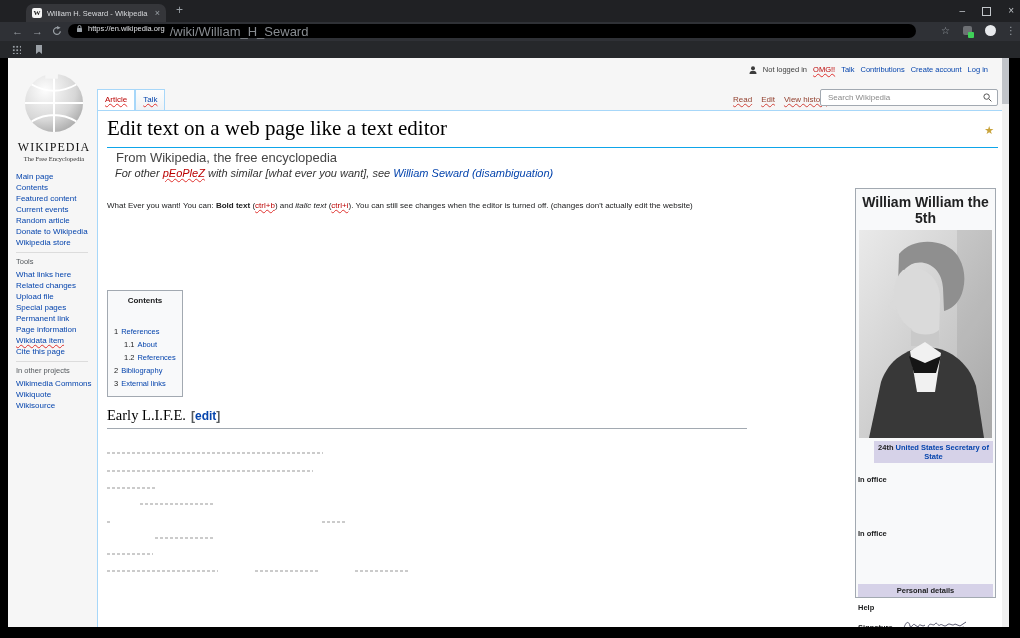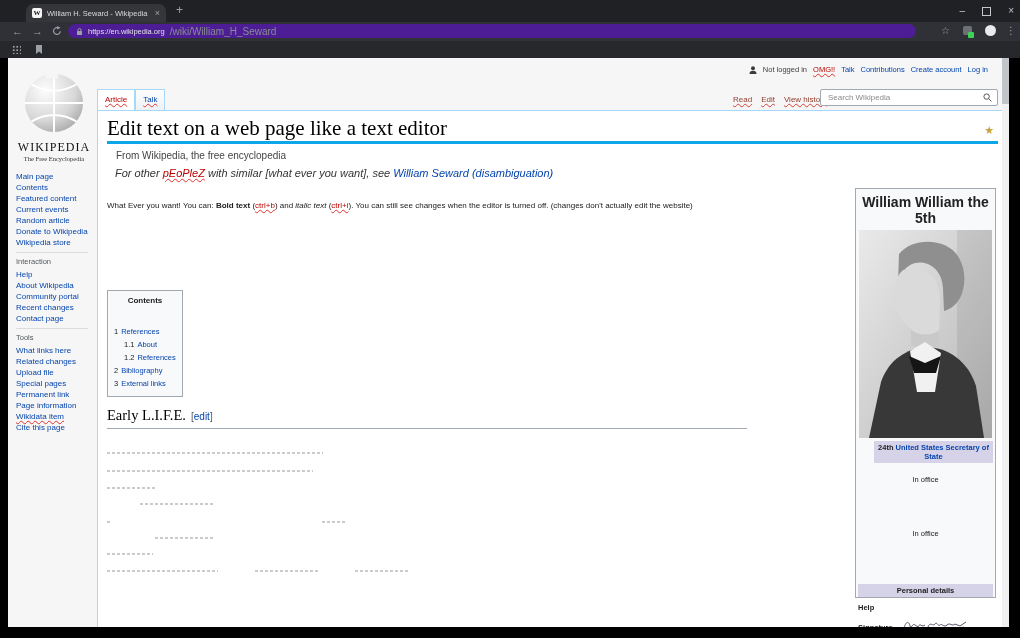--- a/index.html
+++ b/index.html
@@ -20,24 +20,24 @@
   .wincontrols{position:absolute;right:6px;top:0;height:22px;display:flex;align-items:center;gap:17px;}
   .win-min{color:#c3c7cb;font-size:10px;line-height:10px;}
   .win-max{width:7px;height:7px;border:1px solid #c3c7cb;}
   .win-close{color:#c3c7cb;font-size:10px;line-height:10px;}
 
   .toolbar{position:absolute;left:0;top:22px;width:100%;height:19px;background:#2f3136;}
   .navbtn{position:absolute;top:3px;color:#9aa0a6;font-size:11px;line-height:13px;}
   .btn-back{left:12px;}
   .btn-fwd{left:32px;}
   .btn-reload{left:52px;top:4px;}
-  .omnibox{position:absolute;left:68px;top:2px;width:848px;height:14px;border-radius:7px;background:#4c1d95;
-           display:flex;align-items:center;padding:0 8px;gap:5px;box-sizing:border-box;}
+  .omnibox{position:absolute;left:68px;top:2px;width:848px;height:14px;border-radius:7px;background:#000000;
+           display:flex;align-items:flex-start;padding:0 8px;gap:5px;box-sizing:border-box;text-decoration:underline;}
   .url-domain{color:#dfe1e5;font-size:7.5px;white-space:nowrap;}
-  .url-path{color:#888c91;font-size:10px;white-space:nowrap;}
+  .url-path{color:#888c91;font-size:13px;white-space:nowrap;}
   .ob-star{position:absolute;left:941px;top:3px;color:#9aa0a6;font-size:10px;}
   .ext-icon{position:absolute;left:963px;top:4px;width:9px;height:9px;background:#6d7control074;background:#6d7074;border-radius:2px;}
   .ext-icon::after{content:"";position:absolute;right:-2px;bottom:-3px;width:6px;height:6px;background:#3fd158;border-radius:1px;}
   .avatar{position:absolute;left:985px;top:3px;width:11px;height:11px;border-radius:50%;background:#e8eaed;}
   .menu-dots{position:absolute;left:1006px;top:3px;color:#9aa0a6;font-size:10px;}
 
   .bookmarks{position:absolute;left:0;top:41px;width:100%;height:17px;background:#26282b;
              display:flex;align-items:center;gap:14px;padding-left:12px;box-sizing:border-box;}
   .apps-grid{width:9px;height:9px;background-image:radial-gradient(circle,#9aa0a6 1px,transparent 1.3px);
              background-size:3.5px 3.5px;}
@@ -73,50 +73,50 @@
   .views{position:absolute;left:725px;top:37px;display:flex;gap:9px;font-size:8px;}
   .view-link{color:#93402f;text-decoration-line:underline;text-decoration-style:wavy;
              text-decoration-color:#d2423a;text-decoration-thickness:1px;text-underline-offset:1px;}
 
   .search{position:absolute;left:812px;top:31px;width:178px;height:17px;background:#fff;border:1px solid #a2a9b1;
           border-radius:2px;display:flex;align-items:center;padding:0 5px;box-sizing:border-box;gap:3px;}
   .search input{flex:1;border:none;outline:none;font-size:8px;color:#222;background:transparent;min-width:0;
                 font-family:"Liberation Sans","DejaVu Sans",sans-serif;}
   .search input::placeholder{color:#8a8a8a;}
 
-  .h1wrap{position:absolute;left:99px;top:58px;width:891px;border-bottom:3px solid #0ea5e9;}
+  .h1wrap{position:absolute;left:99px;top:58px;width:891px;border-bottom:1px solid #0ea5e9;padding-bottom:6px;}
   .h1wrap h1{margin:0;font-family:"Liberation Serif","DejaVu Serif",serif;font-weight:normal;font-size:21px;color:#000;}
   .fa-star{position:absolute;right:4px;top:8px;font-size:11px;color:#c9a43c;}
-  .subtitle{position:absolute;left:99px;top:92px;font-size:10px;color:#454545;padding-left:9px;}
+  .subtitle{position:absolute;left:99px;top:92px;font-size:13px;color:#454545;padding-left:9px;}
   .hatnote{position:absolute;left:107px;top:109px;font-size:11px;color:#333;font-style:italic;}
   .para{position:absolute;left:99px;top:143px;font-size:8px;color:#202122;width:660px;}
 
   .toc{position:absolute;left:99px;top:232px;width:74px;background:#f8f9fa;border:1px solid #a2a9b1;padding-bottom:6px;}
   .toc-title{font-size:8px;font-weight:bold;text-align:center;margin-top:5px;color:#202122;}
   .toc-list{margin:20px 0 0 6px;}
   .toc-row{font-size:7.5px;line-height:13px;white-space:nowrap;}
   .toc-row.l2{padding-left:10px;}
   .toc-num{color:#202122;margin-right:3px;}
 
   .sect{position:absolute;left:99px;top:349px;width:640px;border-bottom:1px solid #a2a9b1;padding-bottom:4px;
         display:flex;align-items:baseline;gap:5px;}
   .sect .head{font-family:"Liberation Serif","DejaVu Serif",serif;font-size:14.5px;color:#000;}
-  .editsec{font-size:10px;color:#54595d;}
+  .editsec{font-size:12px;color:#54595d;font-weight:bold;}
 
   .rlines{position:absolute;left:99px;top:394px;width:640px;height:140px;}
   .rline{position:absolute;left:0;width:100%;height:3px;}
   .rseg{position:absolute;top:0;height:2px;
         background-image:repeating-linear-gradient(90deg,#cbcbcb 0 3px,transparent 3px 5px);}
 
   .infobox{position:absolute;left:847px;top:130px;width:141px;height:410px;background:#f8f9fa;
            border:1px solid #a2a9b1;box-sizing:border-box;padding:2px;font-size:7.5px;color:#202122;}
   .ib-title{font-weight:bold;font-size:14px;text-align:center;margin:3px 0 4px;}
   .ib-photo{width:133px;height:208px;margin:0 auto;display:block;}
   .ib-banner{margin-top:3px;background:#d6d2e8;text-align:center;padding:2px 1px;font-size:7.5px;margin-left:16px;}
-  .ib-office{text-align:center;font-weight:normal;margin-top:12px;}
+  .ib-office{font-weight:bold;margin-top:12px;}
   .ib-office.two{margin-top:45px;}
   .ib-personal{margin-top:46px;background:#d6d2e8;text-align:center;font-weight:bold;padding:2px 0;}
   .ib-row{margin-top:6px;font-weight:bold;display:flex;align-items:flex-end;gap:8px;}
 
   .vsb{position:absolute;left:1002px;top:58px;width:7px;height:569px;background:#f1f1f1;}
   .vsb-thumb{position:absolute;left:0;top:0;width:7px;height:46px;background:#c1c4c9;}
 </style>
 </head>
 <body>
 
@@ -207,37 +207,35 @@
         <div class="side-sec">
           <a class="side-link">Main page</a>
           <a class="side-link">Contents</a>
           <a class="side-link">Featured content</a>
           <a class="side-link">Current events</a>
           <a class="side-link">Random article</a>
           <a class="side-link">Donate to Wikipedia</a>
           <a class="side-link">Wikipedia store</a>
         </div>
         <div class="side-sec">
-          <div class="side-h">Interaction</div>
-          <a class="side-link">Help</a>
-          <a class="side-link">About Wikipedia</a>
-          <a class="side-link">Community portal</a>
-          <a class="side-link">Recent changes</a>
-          <a class="side-link">Contact page</a>
-        </div>
-        <div class="side-sec">
           <div class="side-h">Tools</div>
           <a class="side-link">What links here</a>
           <a class="side-link">Related changes</a>
           <a class="side-link">Upload file</a>
           <a class="side-link">Special pages</a>
           <a class="side-link">Permanent link</a>
           <a class="side-link">Page information</a>
           <a class="side-link wavy">Wikidata item</a>
           <a class="side-link">Cite this page</a>
+        </div>
+        <div class="side-sec">
+          <div class="side-h">In other projects</div>
+          <a class="side-link">Wikimedia Commons</a>
+          <a class="side-link">Wikiquote</a>
+          <a class="side-link">Wikisource</a>
         </div>
       </div>
 
     <div class="ns">
         <div class="ns-tab sel"><a class="rl wavy">Article</a></div>
         <div class="ns-tab"><a class="bl wavy">Talk</a></div>
       </div>
     <div class="views">
         <a class="view-link">Read</a>
         <a class="view-link">Edit</a>

